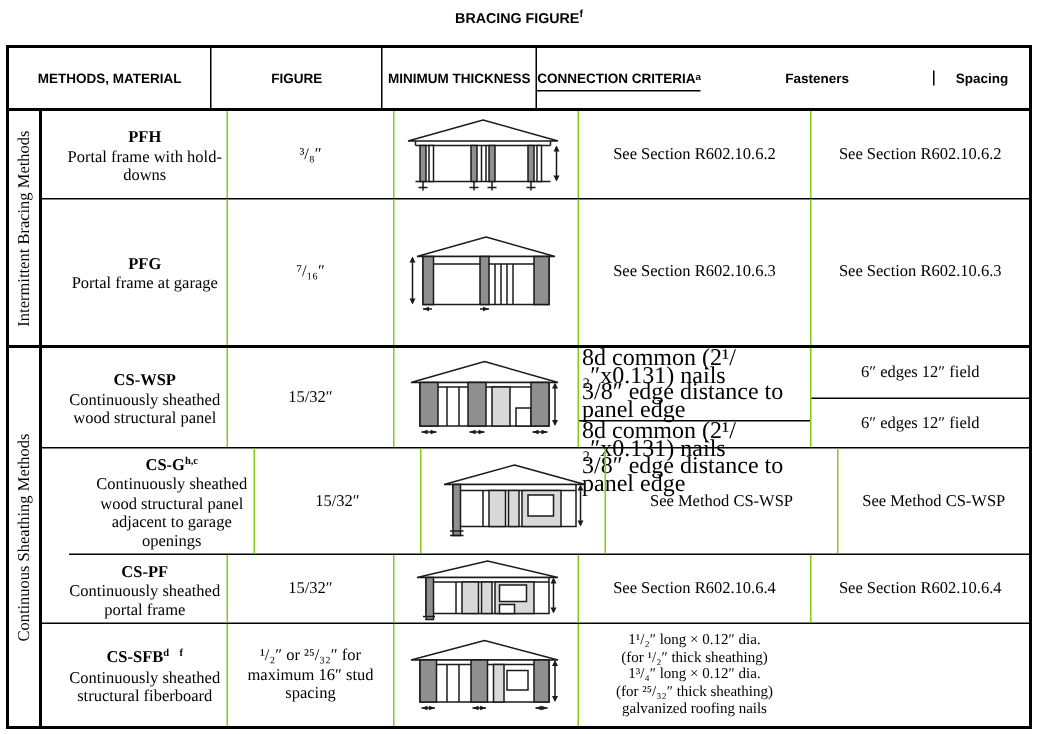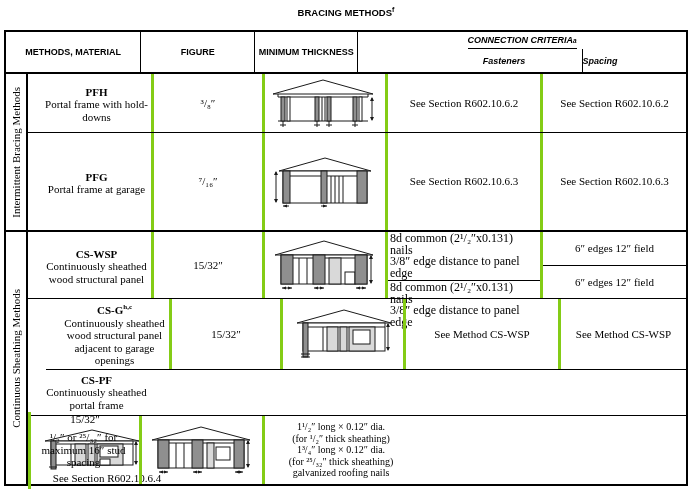--- a/index.html
+++ b/index.html
@@ -13,66 +13,66 @@
        border:2px solid #000;box-sizing:border-box;display:flex;flex-direction:column;}
   
   .hdr{display:flex;height:42px;border-bottom:2px solid #000;box-sizing:border-box;
        font-family:"Liberation Sans","DejaVu Sans",sans-serif;font-weight:bold;font-size:9px;}
   .hcell{display:flex;align-items:center;justify-content:center;text-align:center;
          box-sizing:border-box;}
   .hcell+ .hcell{border-left:1px solid #000;}
   .h-methods{width:145px;}
   .h-thick{width:111px;}
   .h-fig{width:123px;}
-  .h-conn{width:355px;display:flex;flex-direction:column;font-style:italic;}
+  .h-conn{width:355px;display:flex;}
   .h-conn-top{height:17px;display:flex;align-items:center;justify-content:center;
               border-bottom:1px solid #000;box-sizing:border-box;}
   .h-conn-top sup{font-size:6.5px;}
   .h-conn-bot{flex:1;display:flex;}
   .h-fast{width:155px;display:flex;align-items:center;justify-content:center;box-sizing:border-box;}
   .h-space{flex:1;display:flex;align-items:center;justify-content:center;
            border-left:1px solid #000;box-sizing:border-box;}
   
   .grp{display:flex;box-sizing:border-box;}
   .grp-sep{border-bottom:2px solid #000;}
   .glabel{width:22px;border-right:2px solid #000;box-sizing:border-box;
           display:flex;align-items:center;justify-content:center;}
   .glabel span{writing-mode:vertical-rl;transform:rotate(180deg);
                font-size:11px;white-space:nowrap;}
   .grows{flex:1;display:flex;flex-direction:column;}
   .row{display:flex;box-sizing:border-box;}
   .row-b{border-bottom:1px solid #000;}
   .cell{box-sizing:border-box;display:flex;flex-direction:column;
         align-items:center;justify-content:center;text-align:center;
         font-size:11px;line-height:12.5px;padding:1px 2px;}
-  .cell+ .cell{border-left:3px solid #84cc16;}
+  .cell+ .cell{border-left:1px solid #84cc16;}
   .c-method{width:123px;padding-left:16px;}
   .c-thick{width:111px;}
   .c-fig{width:123px;padding:0;}
   .c-fast{width:155px;}
   .c-space{flex:1;}
   .mname{font-weight:bold;}
   .mname sup{font-size:7px;font-weight:bold;}
   
   .c-split{padding:0;align-items:stretch;justify-content:flex-start;}
   .subcell{flex:1;display:flex;flex-direction:column;justify-content:center;
            box-sizing:border-box;padding:1px 2px;}
   .subcell+ .subcell{border-top:1px solid #000;}
-  .subcell.left{align-items:flex-start;text-align:left;font-size:12px;line-height:11.5px;}
+  .subcell.left{align-items:flex-start;text-align:left;font-size:16px;line-height:11.5px;}
   .subcell.center{align-items:center;text-align:center;}
   .dense{font-size:10px;line-height:11.5px;}
   svg{display:block;}
 </style>
 </head>
 <body>
 
 <div class="page">
 
   <div class="title">
-    <div><span>BRACING METHODS</span><sup>f</sup></div>
+    <div><span>BRACING FIGURE</span><sup>f</sup></div>
   </div>
 
   <div class="tbl">
 
     <div class="hdr">
       <div class="hcell h-methods">METHODS, MATERIAL</div>
       <div class="hcell h-fig">FIGURE</div>
       <div class="hcell h-thick">MINIMUM THICKNESS</div>
       <div class="hcell h-conn" style="padding:0;">
         <div class="h-conn-top">
@@ -238,21 +238,21 @@
               <line x1="14" y1="51" x2="23" y2="51" stroke="#1a1a1a"></line>
               <line x1="101" y1="18" x2="101" y2="44" stroke="#1a1a1a"></line>
               <polygon points="101,17 99,21 103,21" fill="#1a1a1a"></polygon>
               <polygon points="101,45 99,41 103,41" fill="#1a1a1a"></polygon>
             </svg>
           </div>
           <div class="cell c-fast">See Method CS-WSP</div>
           <div class="cell c-space">See Method CS-WSP</div>
         </div>
 
-        <div class="row row-b" style="height:46px;flex-direction:column;">
+        <div class="row row-b" style="height:46px;">
           <div class="cell c-method">
             <div class="mname"><span>CS-PF</span><sup></sup></div>
             <div>Continuously sheathed portal frame</div>
           </div>
           <div class="cell c-thick">15/32″</div>
           <div class="cell c-fig">
             <svg width="112" height="44" viewBox="0 0 112 44">
               <polygon points="57,3 104,14 10,14" fill="#fff" stroke="#1a1a1a"></polygon>
               <rect x="16" y="14" width="82" height="24" fill="#fff" stroke="#1a1a1a"></rect>
               <line x1="16" y1="17" x2="98" y2="17" stroke="#1a1a1a"></line>
@@ -267,20 +267,24 @@
               <line x1="101" y1="15" x2="101" y2="37" stroke="#1a1a1a"></line>
               <polygon points="101,14 99,18 103,18" fill="#1a1a1a"></polygon>
               <polygon points="101,38 99,34 103,34" fill="#1a1a1a"></polygon>
             </svg>
           </div>
           <div class="cell c-fast">See Section R602.10.6.4</div>
           <div class="cell c-space">See Section R602.10.6.4</div>
         </div>
 
         <div class="row" style="height:68px;">
+          <div class="cell c-method">
+            <div class="mname"><span>CS-SFB</span><sup>d f</sup></div>
+            <div>Continuously sheathed structural fiberboard</div>
+          </div>
           <div class="cell c-thick">¹/₂″ or ²⁵/₃₂″ for maximum 16″ stud spacing</div>
           <div class="cell c-fig">
             <svg width="112" height="52" viewBox="0 0 112 52">
               <polygon points="55,3 104,16 6,16" fill="#fff" stroke="#1a1a1a"></polygon>
               <rect x="12" y="16" width="86" height="28" fill="#fff" stroke="#1a1a1a"></rect>
               <line x1="12" y1="19" x2="98" y2="19" stroke="#1a1a1a"></line>
               <rect x="12" y="16" width="11" height="28" fill="#8f8f8f" stroke="#1a1a1a"></rect>
               <line x1="30" y1="19" x2="30" y2="44" stroke="#1a1a1a"></line>
               <line x1="38" y1="19" x2="38" y2="44" stroke="#1a1a1a"></line>
               <rect x="46" y="16" width="11" height="28" fill="#8f8f8f" stroke="#1a1a1a"></rect>

